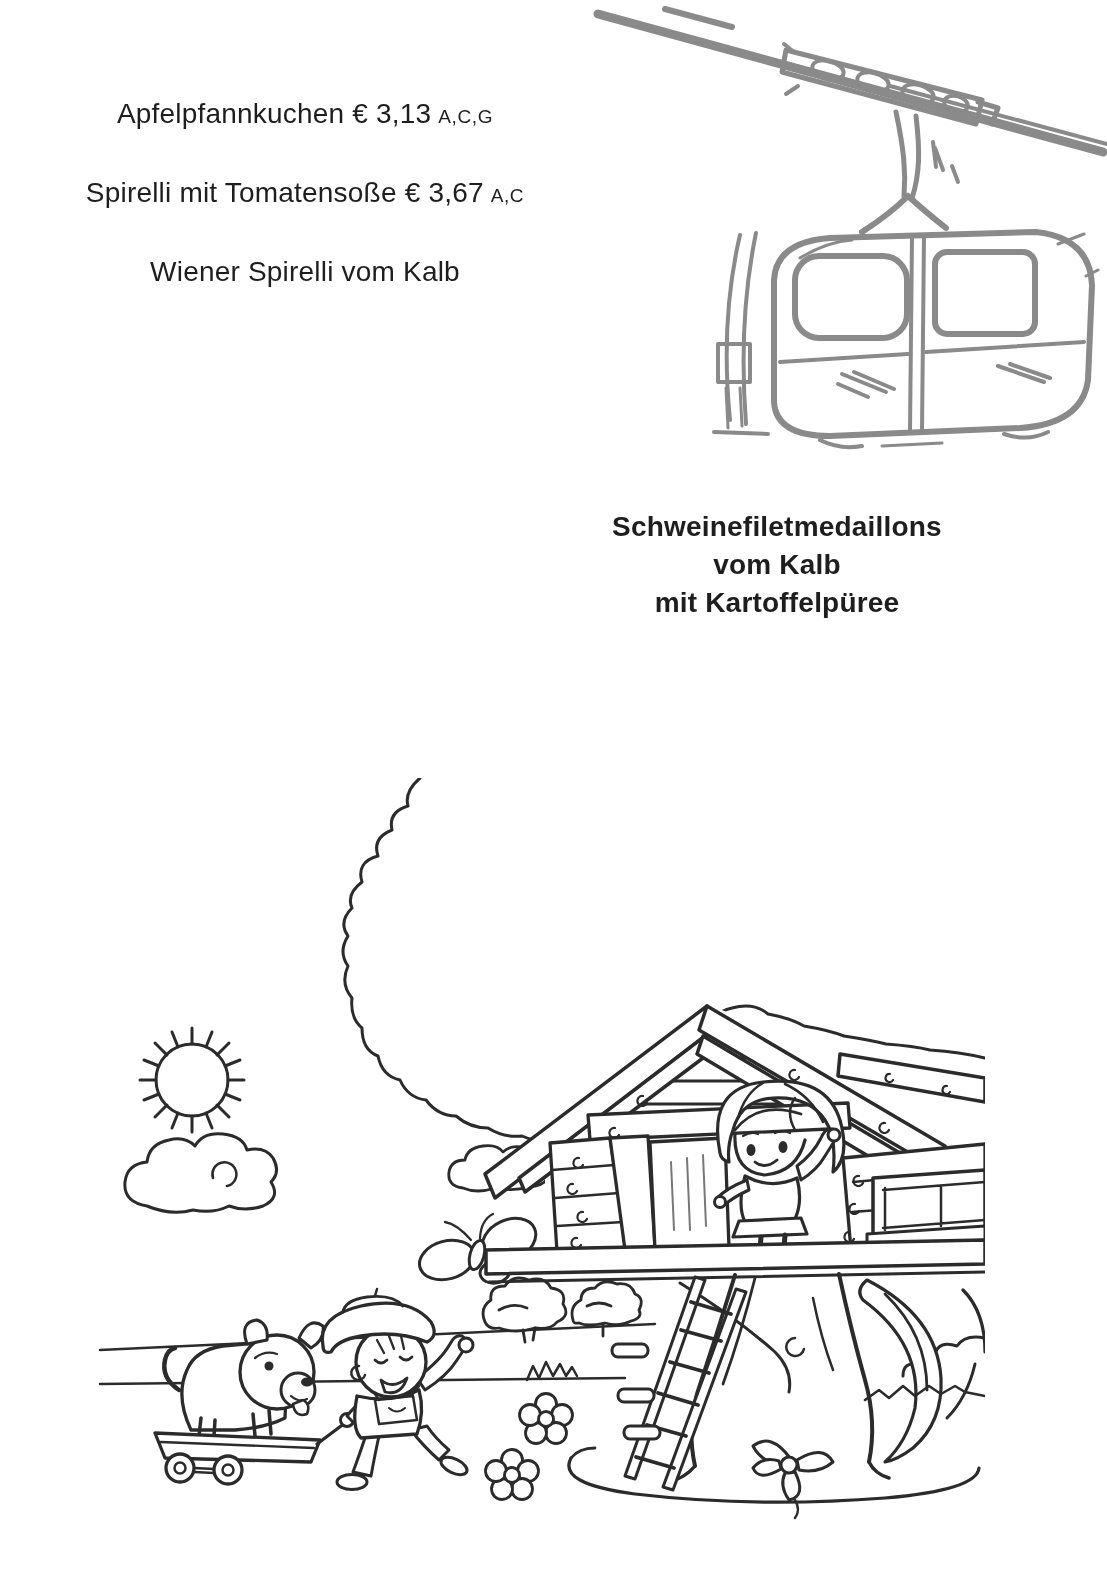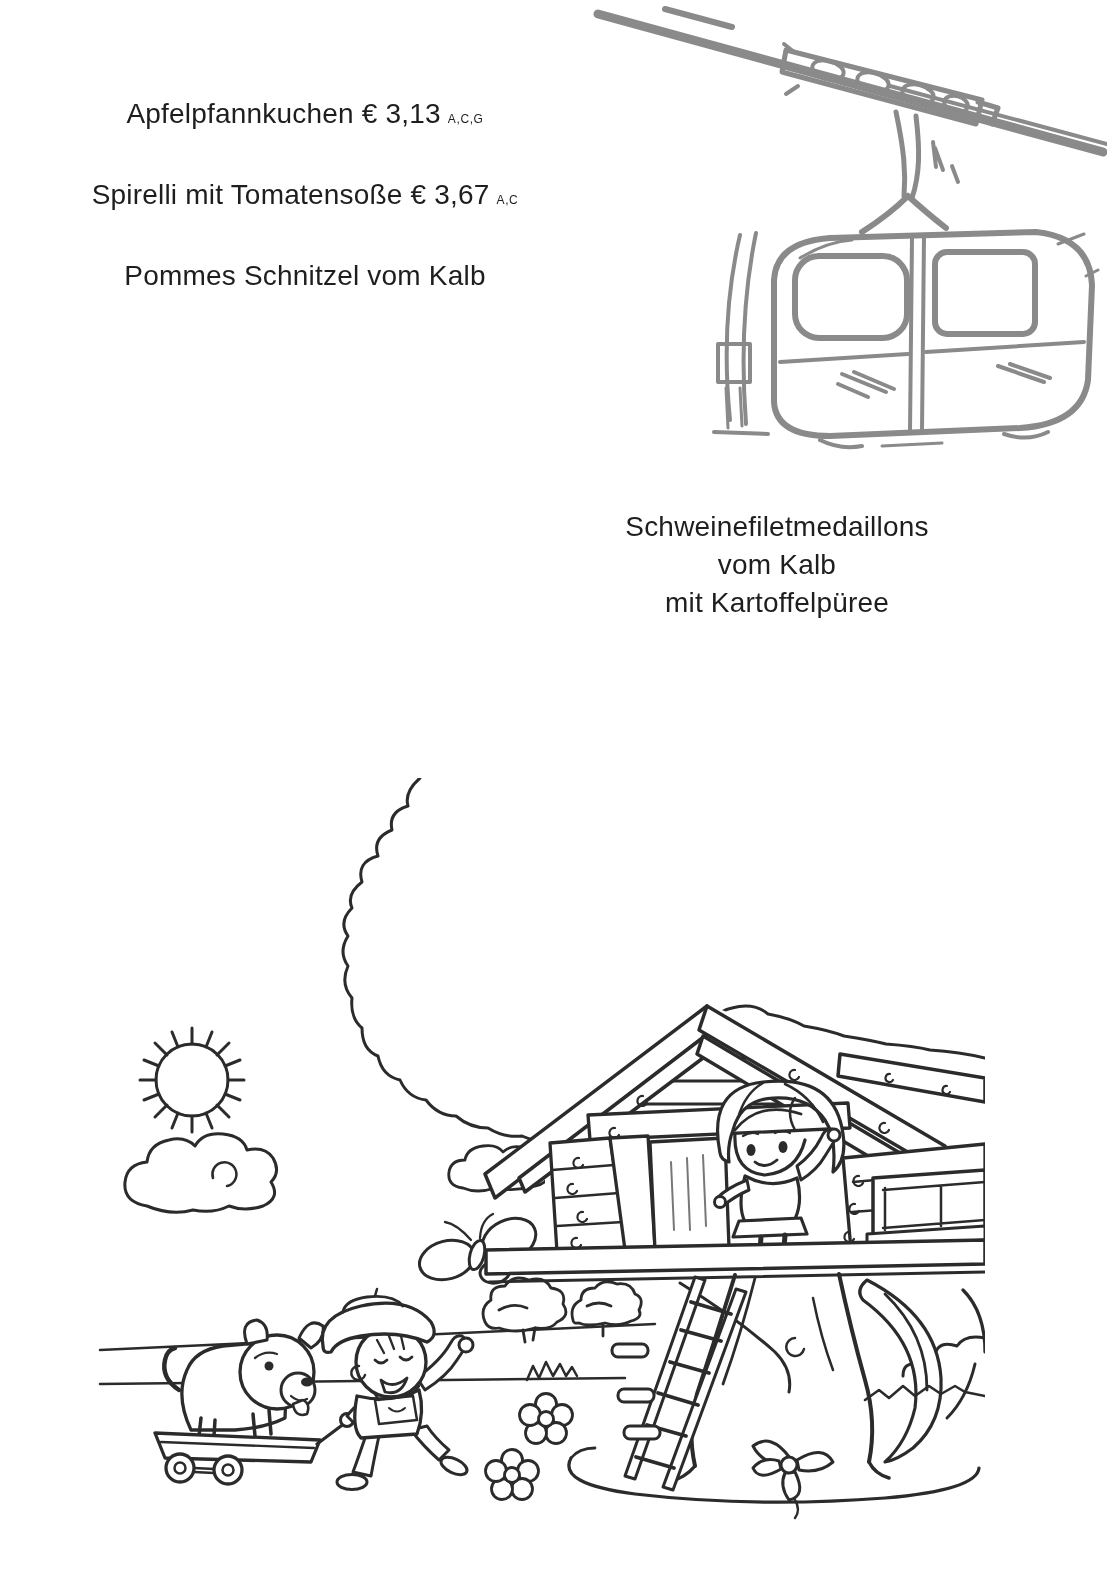--- a/index.html
+++ b/index.html
@@ -10,46 +10,47 @@
     font-family:"Liberation Sans", sans-serif;
     color:#1e1e1e;
     overflow:hidden;
   }
   .menu-left {
     position:absolute; left:25px; top:94px; width:560px;
     text-align:center; font-size:28px; line-height:40px;
     letter-spacing:0.2px;
   }
   .menu-item { margin-bottom:36px; }
-  .allerg { font-size:12px; margin-left:7px; letter-spacing:0.6px; }
+  .allerg { font-size:19px; margin-left:7px; letter-spacing:0.6px; }
   .menu-right {
     position:absolute; left:577px; top:508px; width:400px;
     text-align:center; font-size:28px; line-height:38px;
     letter-spacing:0.2px;
+    font-weight:bold;
   }
   .line { display:block; }
   .line-inline { display:block; }
   .cablecar { position:absolute; left:590px; top:0px; width:517px; height:462px; }
   .scene { position:absolute; left:95px; top:778px; width:890px; height:757px; }
   figure svg { display:block; width:100%; height:100%; }
 </style>
 </head>
 <body>
 
 <section class="menu-left">
   <p class="menu-item">
     <span class="line-inline"><span>Apfelpfannkuchen € 3,13</span><span class="allerg">A,C,G</span></span>
   </p>
   <p class="menu-item">
     <span class="line-inline"><span>Spirelli mit Tomatensoße € 3,67</span><span class="allerg">A,C</span></span>
   </p>
   <p class="menu-item">
   </p>
   <p class="menu-item">
-    <span class="line">Pommes Schnitzel vom Kalb</span>
+    <span class="line">Wiener Spirelli vom Kalb</span>
   </p>
 </section>
 
 <section class="menu-right">
   <span class="line">Schweinefiletmedaillons</span>
   <span class="line">vom Kalb</span>
   <span class="line">mit Kartoffelpüree</span>
 </section>
 
 <figure class="cablecar">

